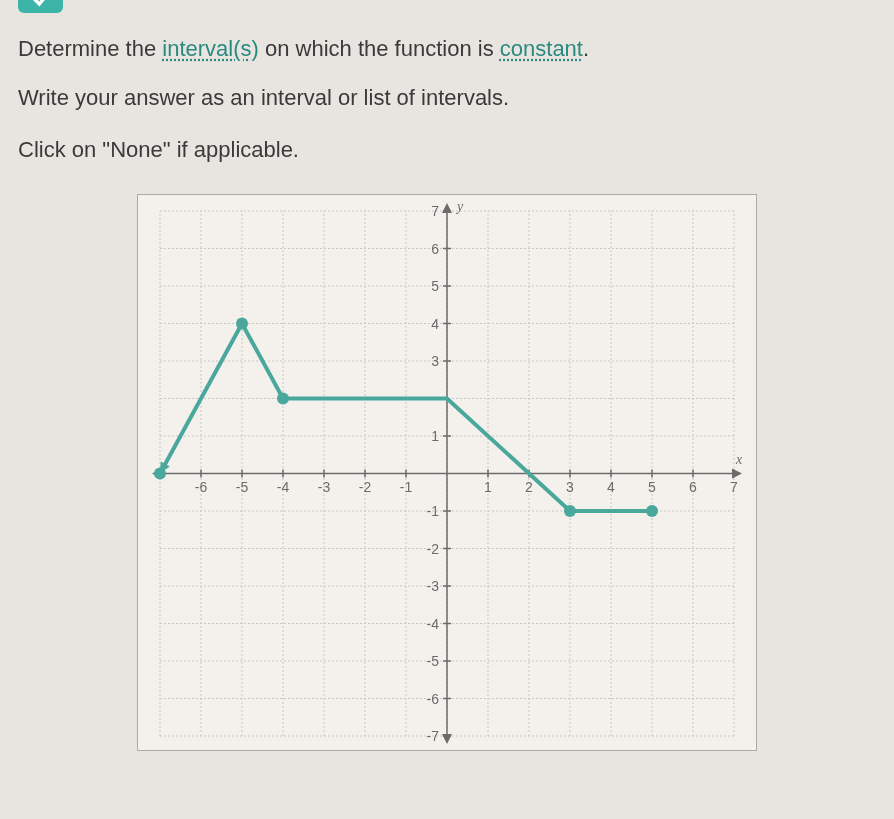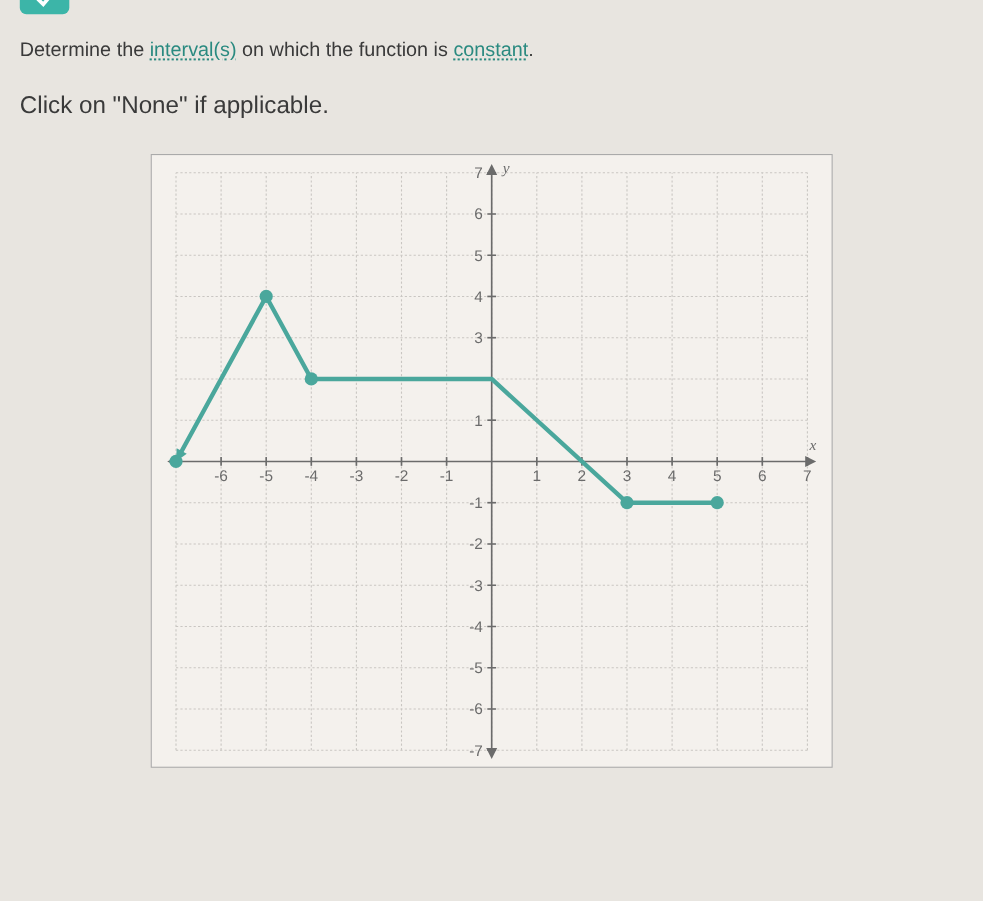--- a/index.html
+++ b/index.html
@@ -19,21 +19,21 @@
     width: 45px;
     height: 28px;
     background: #3cb5a8;
     border-radius: 0 0 6px 6px;
     display: flex;
     align-items: center;
     justify-content: center;
   }
   .checkmark-badge svg { width: 22px; height: 20px; fill: none; stroke: #fff; stroke-width: 4; }
   .question-body { margin-top: 12px; }
-  .prompt-line { font-size: 18px; line-height: 1.5; color: #3a3a3a; margin-bottom: 18px; }
+  .prompt-line { font-size: 22px; line-height: 1.5; color: #3a3a3a; margin-bottom: 18px; }
   .hint-line { font-size: 22px; line-height: 1.35; color: #3a3a3a; }
   .none-line { font-size: 22px; line-height: 1.5; color: #3a3a3a; margin-top: 20px; margin-bottom: 28px; }
   .keyword {
     color: #2a8a80;
     text-decoration: underline dotted;
     text-underline-offset: 3px;
     cursor: pointer;
   }
   .chart-wrap {
     width: 620px;
@@ -56,20 +56,21 @@
 <div class="checkmark-badge">
   <svg viewBox="0 0 24 24">
       <polyline points="4,12 10,18 20,6"></polyline>
     </svg>
 </div>
 
 <div class="question-body">
   <p class="prompt-line">
     <span>Determine the </span><span class="keyword">interval(s)</span><span> on which the function is </span><span class="keyword">constant</span><span>.</span>
   </p>
+  <p class="hint-line">Write your answer as an interval or list of intervals.</p>
   <p class="none-line">Click on "None" if applicable.</p>
 
   <div class="chart-wrap">
     <svg id="chart-svg" width="610" height="545">
         <line x1="18" y1="535" x2="18" y2="10" class="grid-line"></line>
         <line x1="59" y1="535" x2="59" y2="10" class="grid-line"></line>
         <line x1="100" y1="535" x2="100" y2="10" class="grid-line"></line>
         <line x1="141" y1="535" x2="141" y2="10" class="grid-line"></line>
         <line x1="182" y1="535" x2="182" y2="10" class="grid-line"></line>
         <line x1="223" y1="535" x2="223" y2="10" class="grid-line"></line>

